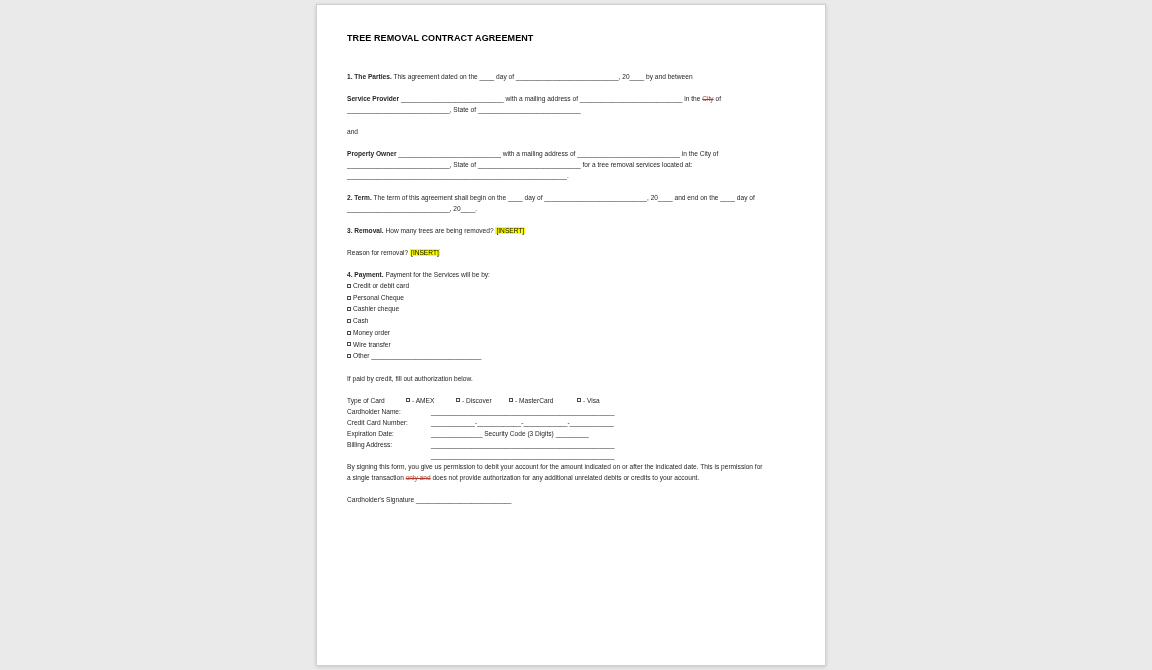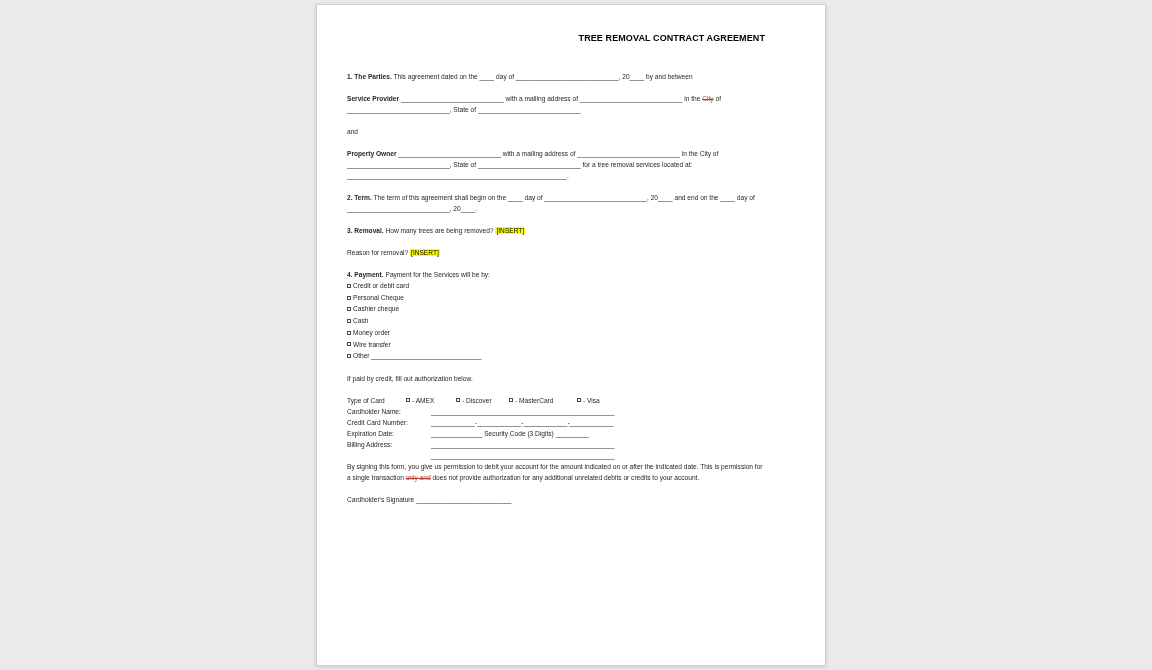--- a/index.html
+++ b/index.html
@@ -21,21 +21,21 @@
   .doc-content {
     padding: 28px 60px 0 30px;
     font-size: 6.6px;
     line-height: 11px;
     color: #262626;
   }
   .doc-title {
     font-size: 9px;
     font-weight: bold;
     line-height: 11px;
-    text-align: right;
+    text-align: left;
     color: #000;
     margin-bottom: 27px;
     letter-spacing: 0.1px;
   }
   .para { margin: 0 0 11px; }
   .tight { margin: 0; }
   .b { font-weight: bold; }
   .hl { background: var(--hl, #ffff00); color: #000; padding: 0 1px; }
   .strike { color: var(--strike, #b03a2e); text-decoration: line-through; }
   .cb {

